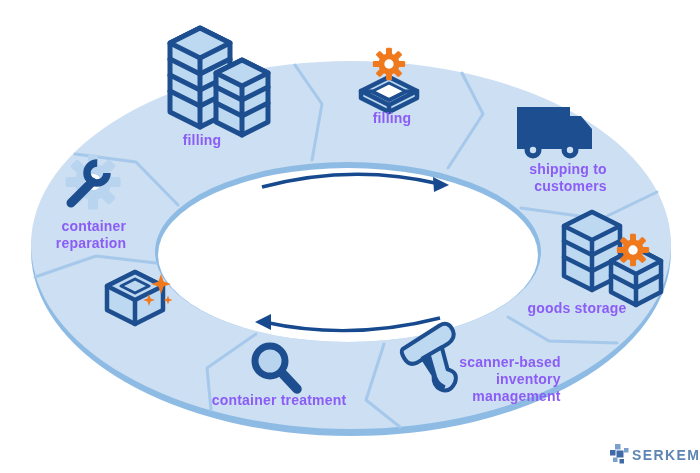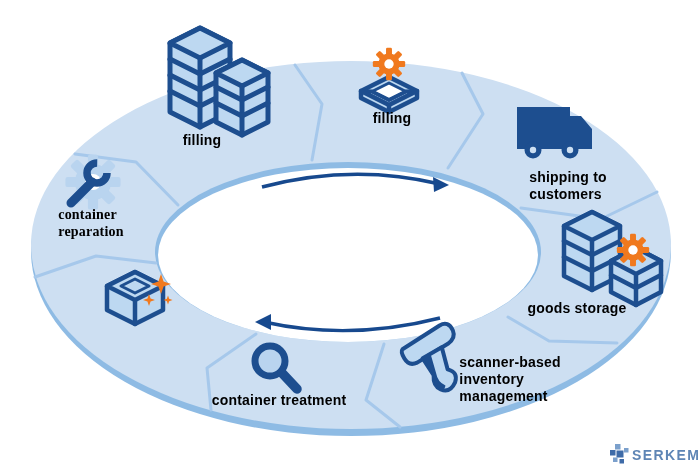--- a/index.html
+++ b/index.html
@@ -2,22 +2,22 @@
 <html><head>
 <meta charset="utf-8">
 <style>
   html,body{margin:0;padding:0;background:#ffffff;}
   .canvas{
     position:relative;width:700px;height:473px;background:#ffffff;overflow:hidden;
     font-family:"Liberation Sans",sans-serif;
   }
   .diagram-svg{position:absolute;left:0;top:0;}
   .lbl{
-    position:absolute;transform:translateX(-50%);text-align:left;
-    font-weight:bold;font-size:14px;line-height:17px;color:#000000;
+    position:absolute;transform:translateX(-50%);text-align:right;
+    font-weight:bold;font-size:14px;line-height:17px;color:#8b5cf6;
     white-space:pre-line;letter-spacing:.2px;
   }
   .logo-text{
     position:absolute;left:632px;top:447px;font-weight:bold;font-size:14px;
     color:#5e85b5;letter-spacing:1.4px;
   }
 </style>
 </head>
 <body>
 
@@ -152,24 +152,24 @@
       <rect x="610" y="450" width="5.5" height="5.5" fill="#3e6ba8"></rect>
       <rect x="616.5" y="450.5" width="7" height="7" fill="#3e6ba8"></rect>
       <rect x="624" y="448" width="4.5" height="4.5" fill="#7ba0cc"></rect>
       <rect x="613" y="457.5" width="4.5" height="4.5" fill="#7ba0cc"></rect>
       <rect x="619.5" y="459" width="4.5" height="4.5" fill="#3e6ba8"></rect>
     </g>
   </svg>
 
   <div class="lbl" style="left:202px;top:132px;">filling</div>
   <div class="lbl" style="left:392px;top:110px;">filling</div>
-  <div class="lbl" style="left:568px;top:169px;">shipping to
+  <div class="lbl" style="left:568px;top:161px;">shipping to
 customers</div>
   <div class="lbl" style="left:577px;top:300px;">goods storage</div>
   <div class="lbl" style="left:510px;top:354px;">scanner-based
 inventory
 management</div>
   <div class="lbl" style="left:279px;top:392px;">container treatment</div>
-  <div class="lbl" style="left:91px;top:206px;font-family:Liberation Serif, serif;">container
+  <div class="lbl" style="left:91px;top:218px;">container
 reparation</div>
 
   <div class="logo-text">SERKEM.</div>
 </div>
 
 </body></html>

